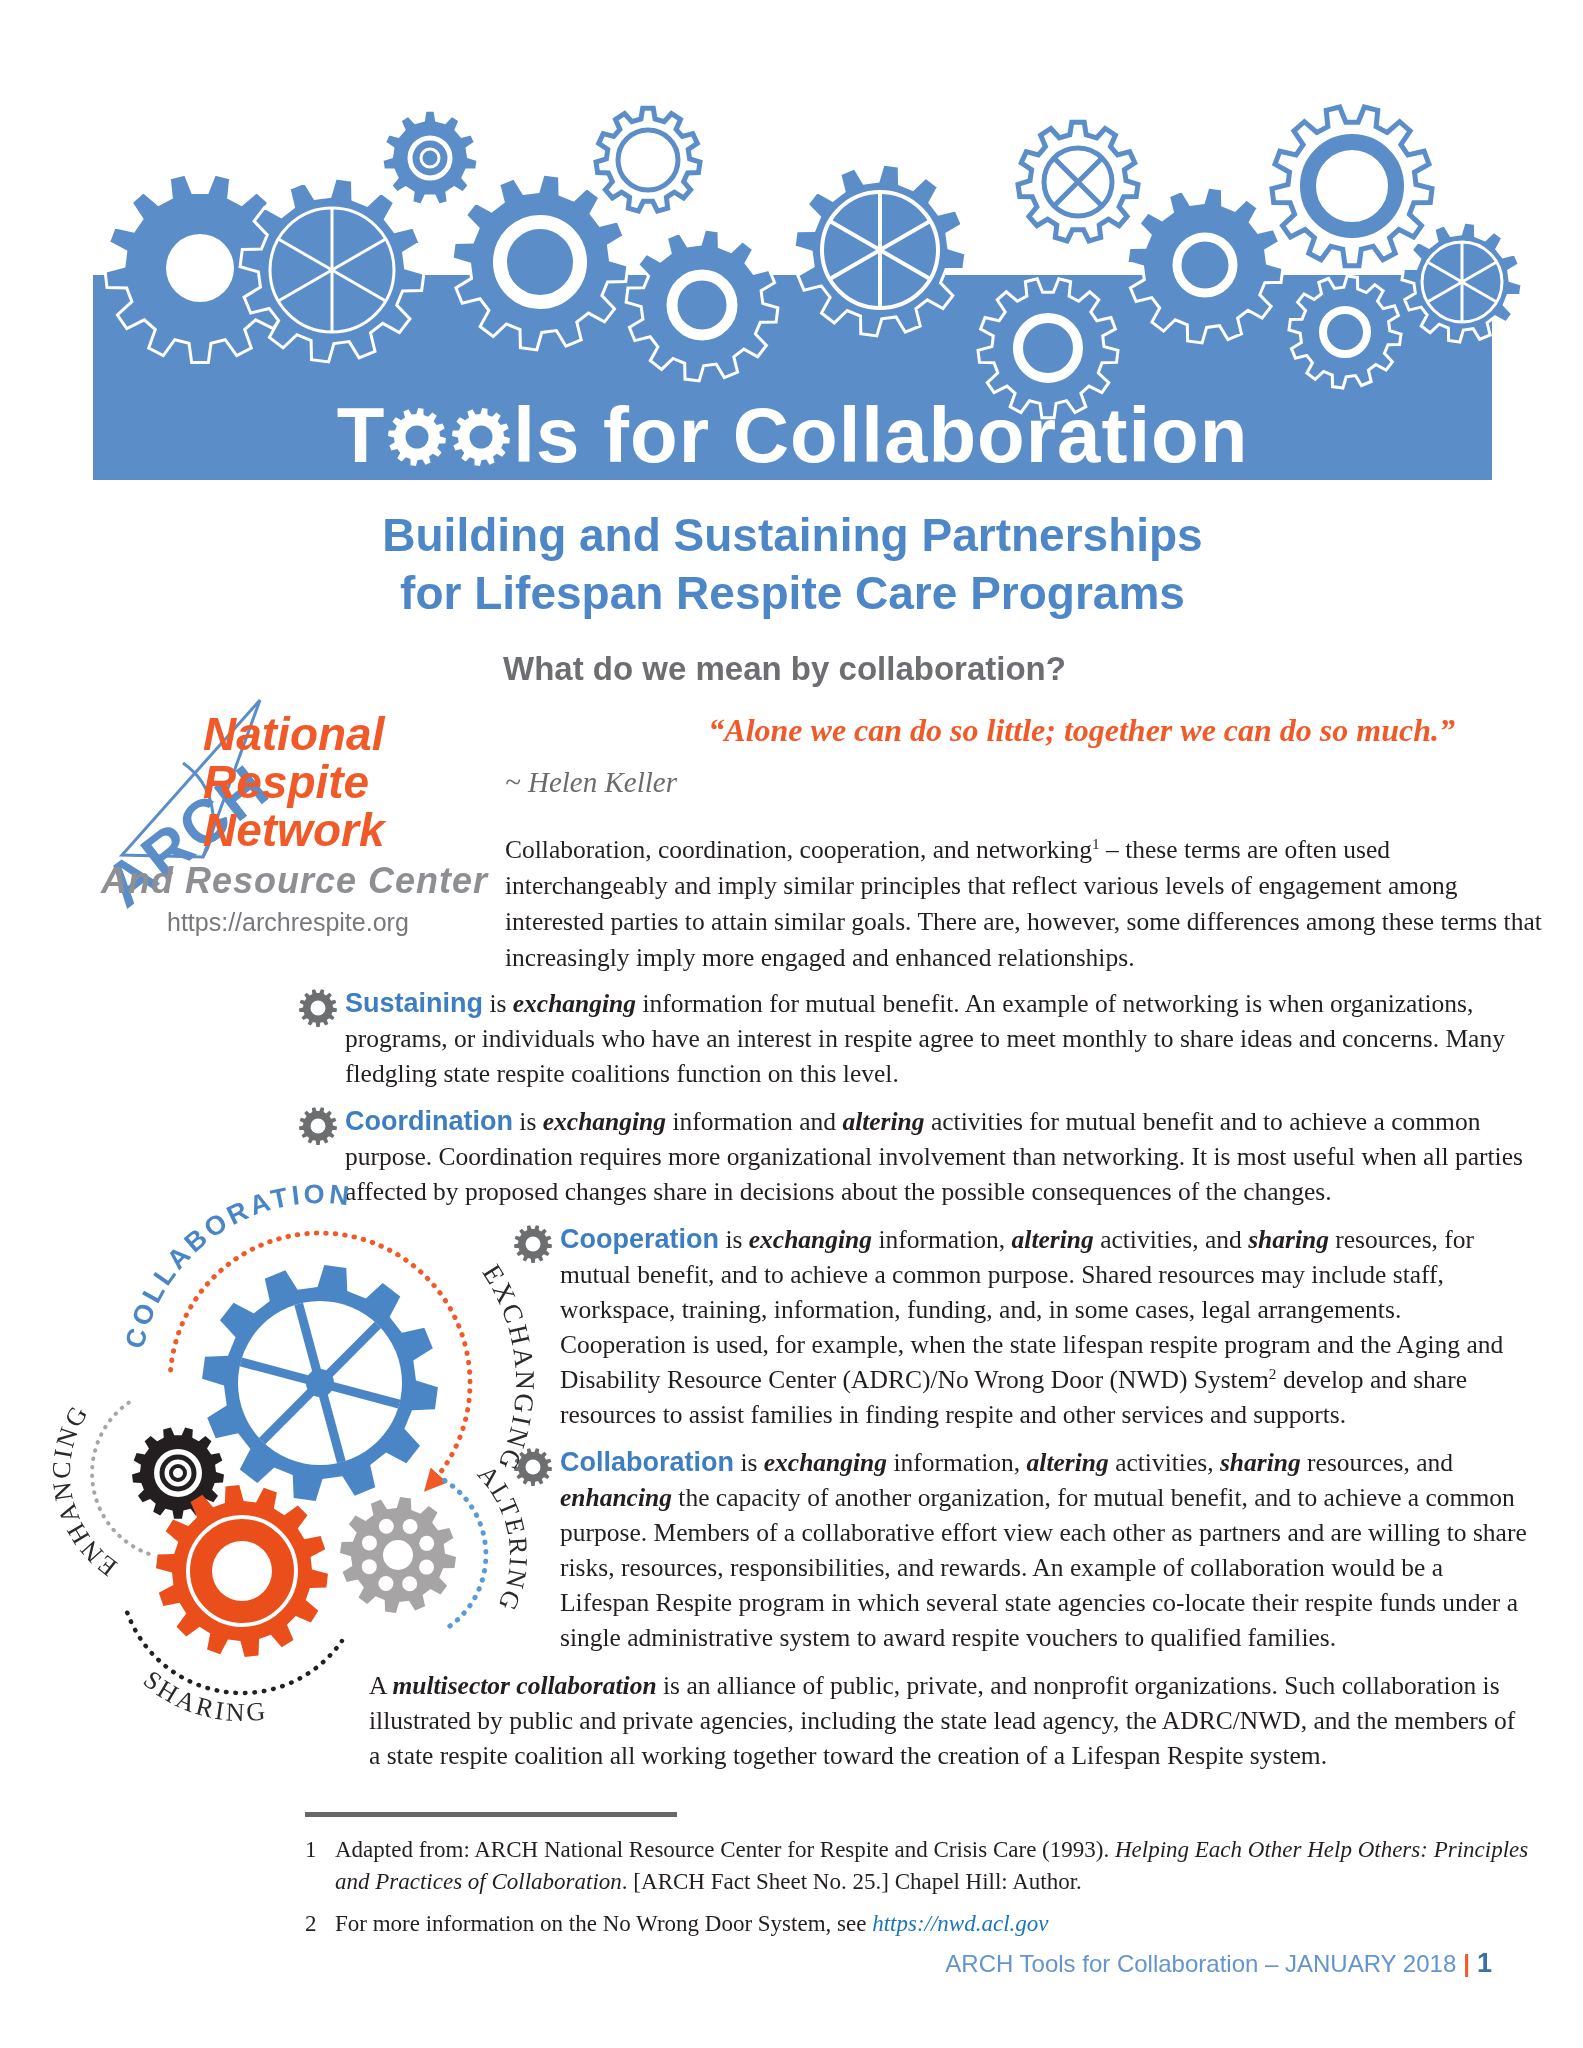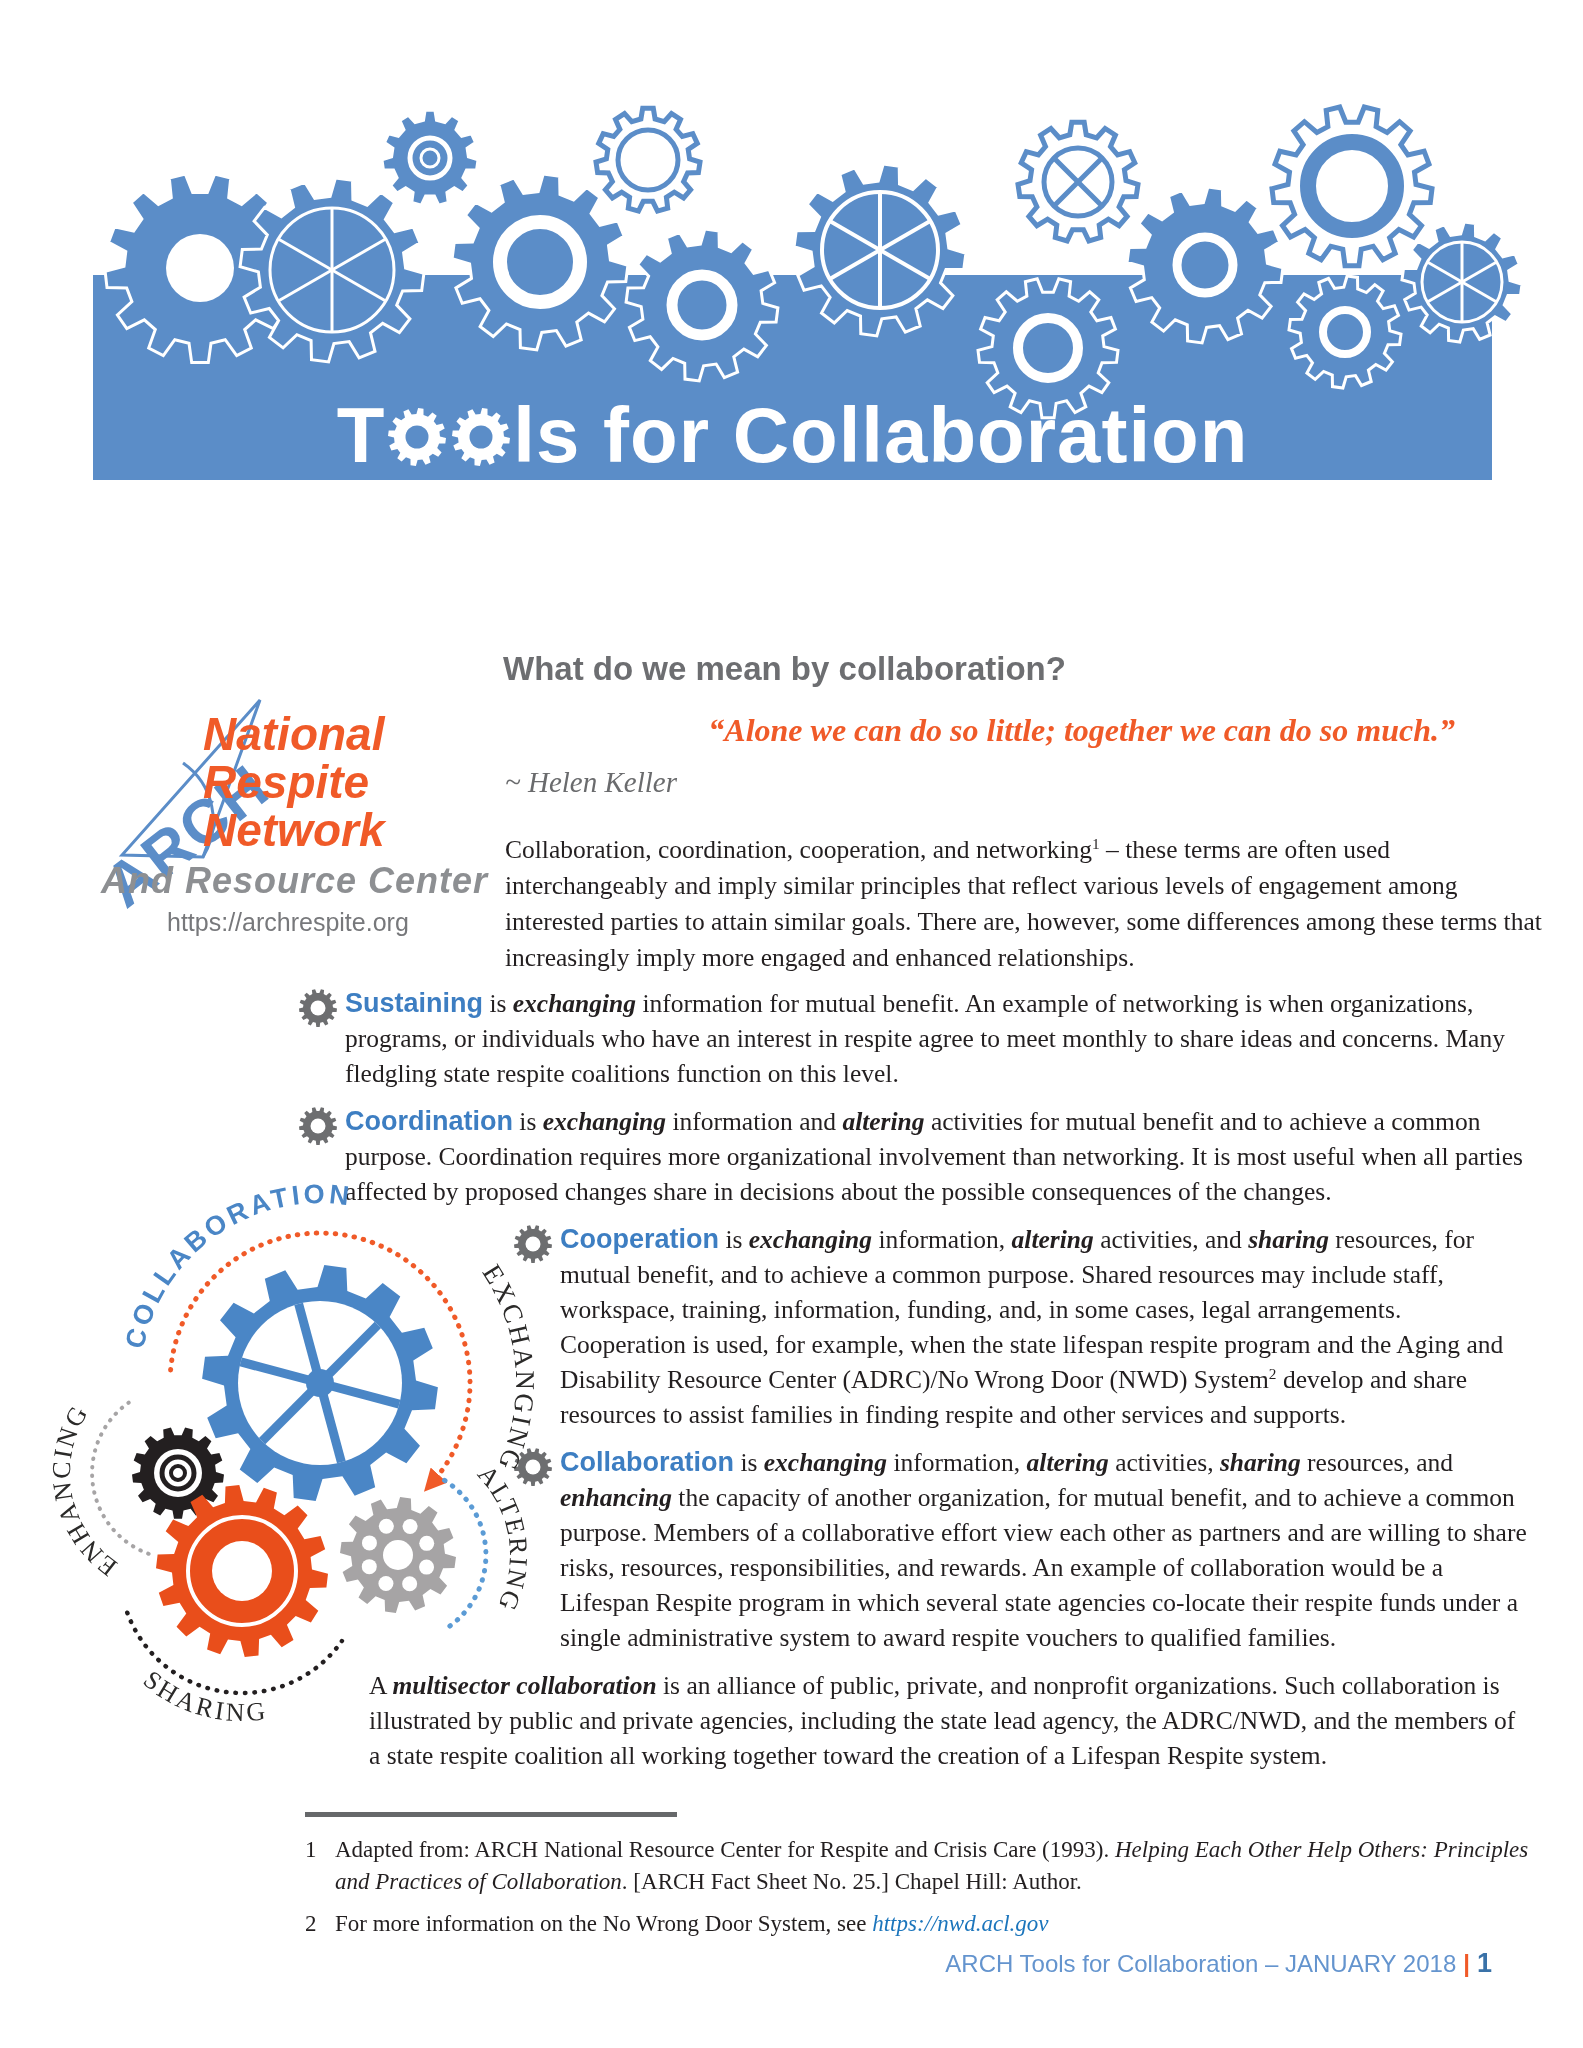--- a/index.html
+++ b/index.html
@@ -126,20 +126,24 @@
     </svg>
 
   <div class="banner-title"><span>T</span><svg class="tg gear-slot" width="60" height="60" viewBox="0 0 60 60">
         <path d="M59.0,31.1L58.3,36.5L52.1,36.5L50.2,41.0L54.6,45.4L51.2,49.7L45.8,46.7L42.0,49.6L43.6,55.6L38.5,57.7L35.4,52.4L30.6,53.0L28.9,59.0L23.5,58.3L23.5,52.1L19.0,50.2L14.6,54.6L10.3,51.2L13.3,45.8L10.4,42.0L4.4,43.6L2.3,38.5L7.6,35.4L7.0,30.6L1.0,28.9L1.7,23.5L7.9,23.5L9.8,19.0L5.4,14.6L8.8,10.3L14.2,13.3L18.0,10.4L16.4,4.4L21.5,2.3L24.6,7.6L29.4,7.0L31.1,1.0L36.5,1.7L36.5,7.9L41.0,9.8L45.4,5.4L49.7,8.8L46.7,14.2L49.6,18.0L55.6,16.4L57.7,21.5L52.4,24.6L53.0,29.4Z" fill="#fff"></path>
         <circle cx="30" cy="30" r="11.5" fill="#5b8dc8"></circle>
       </svg><svg class="tg gear-slot" width="60" height="60" viewBox="0 0 60 60">
         <path d="M59.0,31.1L58.3,36.5L52.1,36.5L50.2,41.0L54.6,45.4L51.2,49.7L45.8,46.7L42.0,49.6L43.6,55.6L38.5,57.7L35.4,52.4L30.6,53.0L28.9,59.0L23.5,58.3L23.5,52.1L19.0,50.2L14.6,54.6L10.3,51.2L13.3,45.8L10.4,42.0L4.4,43.6L2.3,38.5L7.6,35.4L7.0,30.6L1.0,28.9L1.7,23.5L7.9,23.5L9.8,19.0L5.4,14.6L8.8,10.3L14.2,13.3L18.0,10.4L16.4,4.4L21.5,2.3L24.6,7.6L29.4,7.0L31.1,1.0L36.5,1.7L36.5,7.9L41.0,9.8L45.4,5.4L49.7,8.8L46.7,14.2L49.6,18.0L55.6,16.4L57.7,21.5L52.4,24.6L53.0,29.4Z" fill="#fff"></path>
         <circle cx="30" cy="30" r="11.5" fill="#5b8dc8"></circle>
       </svg><span>ls for Collaboration</span></div>
 
+  <div class="headline">
+    <div>Building and Sustaining Partnerships</div>
+    <div>for Lifespan Respite Care Programs</div>
+  </div>
 
   <div class="subhead">What do we mean by collaboration?</div>
 
   <div class="quote">“Alone we can do so little; together we can do so much.”</div>
   <div class="attribution">~ Helen Keller</div>
 
   <div class="logo">
     <svg class="logo-svg" width="430" height="262" viewBox="0 0 430 262">
       <polygon points="185,12 47,167 128,169" fill="none" stroke="#5b8dc8" stroke-width="3"></polygon>
       <path d="M108,75 A70,70 0 0 1 128,169" fill="none" stroke="#5b8dc8" stroke-width="3"></path>

